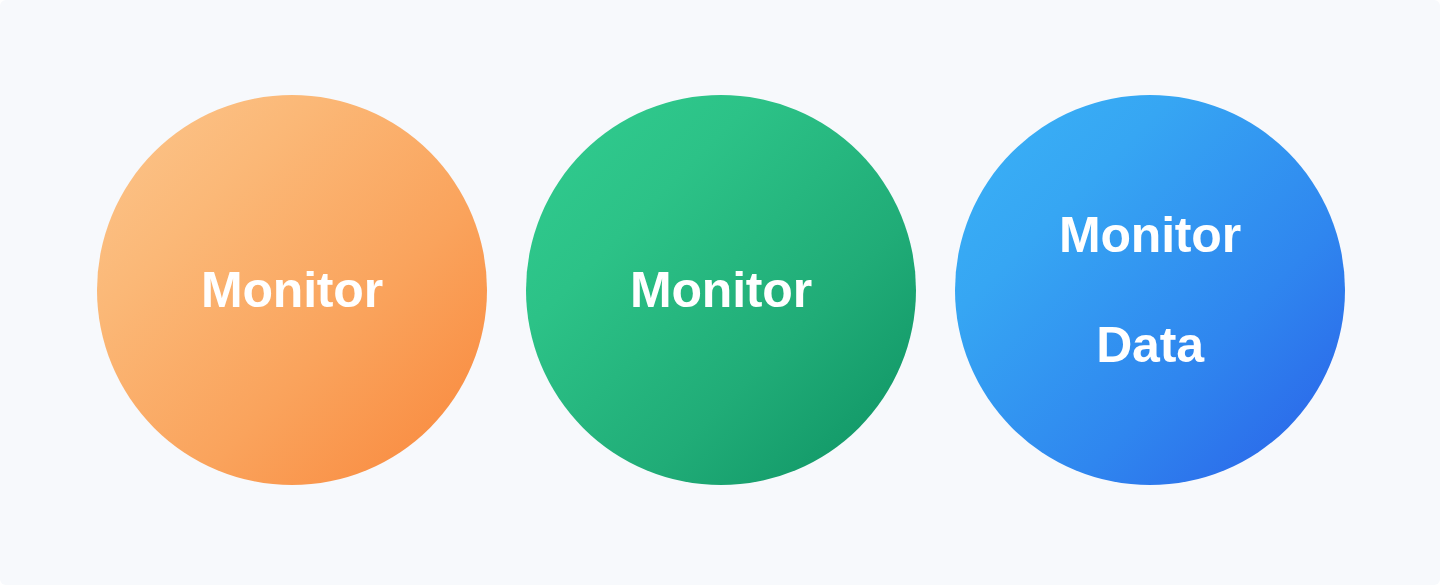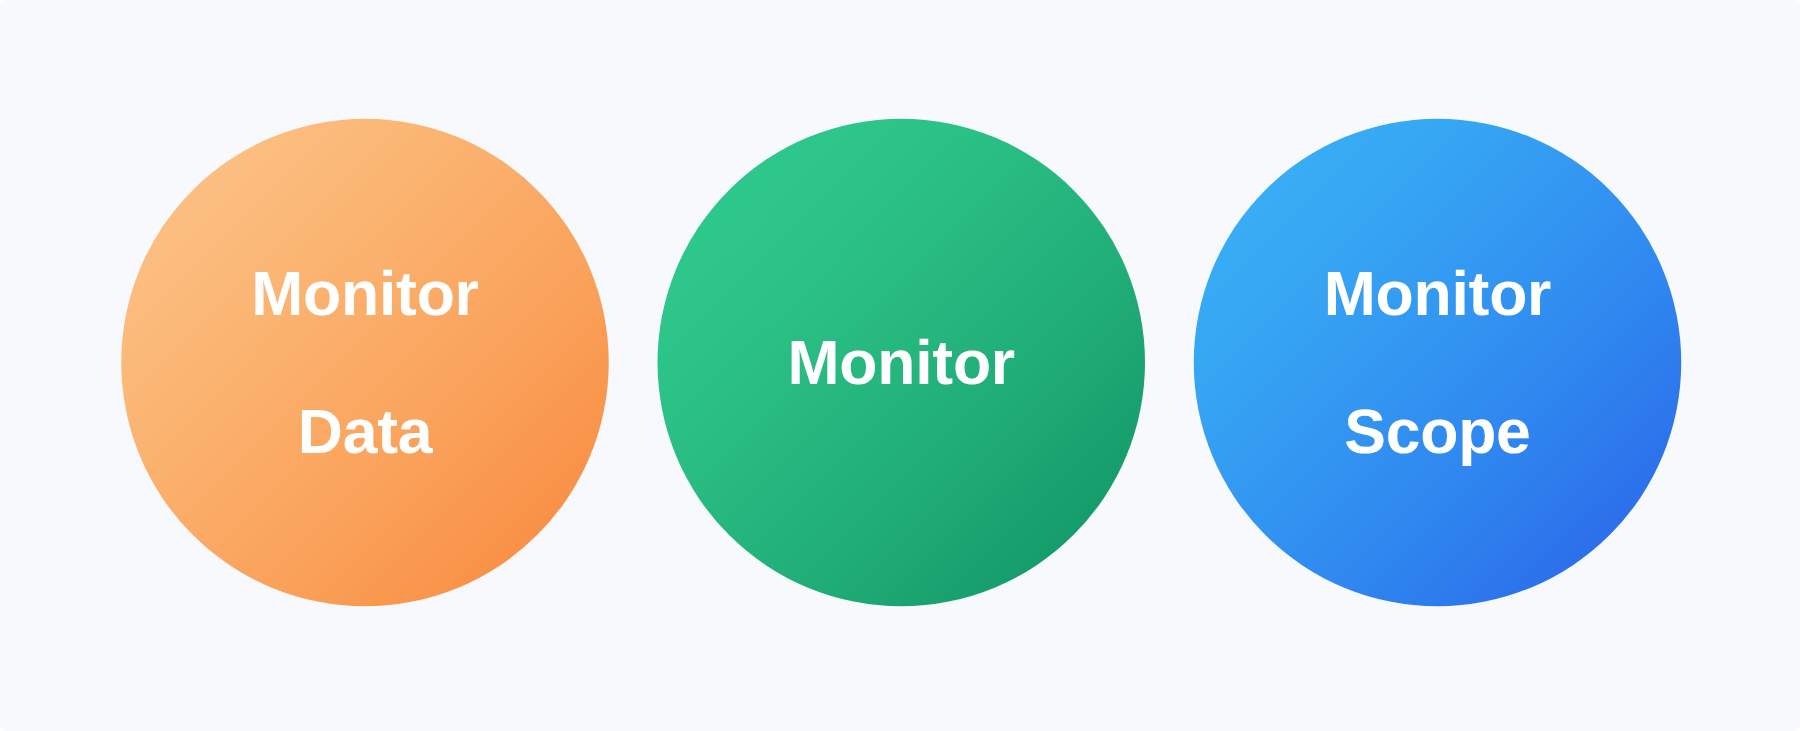--- a/index.html
+++ b/index.html
@@ -82,31 +82,30 @@
 </style>
 </head>
 <body>
 
 <div class="canvas">
   <div class="circle-row">
 
     <div class="circle circle-orange">
       <div class="circle-label">
         <span class="label-line">Monitor</span>
-        <span class="label-line">Data</span>
       </div>
     </div>
 
     <div class="circle circle-green">
       <div class="circle-label">
         <span class="label-line">Monitor</span>
       </div>
     </div>
 
     <div class="circle circle-blue">
       <div class="circle-label">
         <span class="label-line">Monitor</span>
-        <span class="label-line">Scope</span>
+        <span class="label-line">Data</span>
       </div>
     </div>
 
   </div>
 </div>
 
 </body></html>

